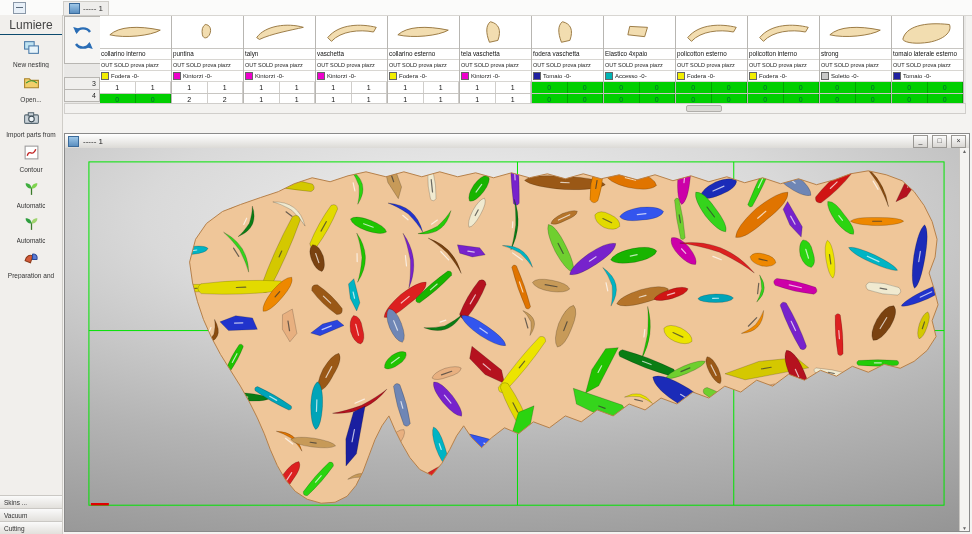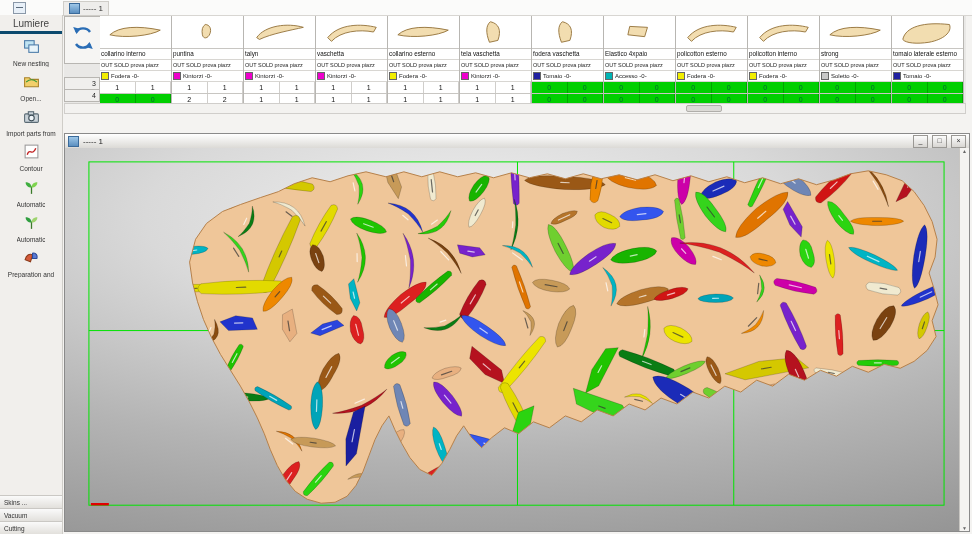--- a/index.html
+++ b/index.html
@@ -6,21 +6,21 @@
   body{width:972px;height:534px;overflow:hidden;font-family:"Liberation Sans",sans-serif;background:#fff;position:relative;}
   .app{position:absolute;inset:0;background:#f4f3f1;}
   
   .topbar{position:absolute;left:0;top:0;right:0;height:15px;background:#fbfbfa;border-bottom:1px solid #d8d6d2;}
   .win-menu-icon{position:absolute;left:13px;top:2px;width:11px;height:10px;border:1px solid #8a98a8;background:#e8f0f8;}
   .win-menu-icon::after{content:"";position:absolute;left:2px;top:4px;right:2px;height:1px;background:#5a6a7a;}
   .doc-tab{position:absolute;left:63px;top:1px;height:13px;display:flex;align-items:center;gap:3px;font-size:8px;color:#333;padding:0 5px;background:#eeedeb;border:1px solid #cfcdc8;}
   .doc-tab-icon{width:9px;height:9px;background:linear-gradient(#9ec7e8,#5b8fc0);border:1px solid #3a6a9a;}
   
   .sidebar{position:absolute;left:0;top:15px;width:62px;bottom:0;background:#f1efec;border-right:1px solid #cfcdc8;}
-  .sidebar-title{font-size:10px;text-align:center;padding:3px 0 2px;border-bottom:3px solid #0c4a6e;color:#444;}
+  .sidebar-title{font-size:12px;text-align:center;padding:3px 0 2px;border-bottom:1px solid #0c4a6e;color:#444;}
   .side-item{display:flex;flex-direction:column;align-items:center;padding:4px 1px 2px;cursor:pointer;}
   .side-item svg{width:17px;height:17px;}
   .silbl{font-size:6.5px;color:#333;margin-top:1px;text-align:center;line-height:1.1;white-space:nowrap;overflow:hidden;max-width:60px;}
   .sidebar-bottom{position:absolute;left:0;right:0;bottom:0;}
   .sb-btn{height:12px;border-top:1px solid #cac8c4;background:linear-gradient(#fafafa,#e2e0dc);font-size:6.5px;display:flex;align-items:center;padding-left:4px;color:#333;cursor:pointer;}
   
   .parts-panel{position:absolute;left:64px;top:16px;right:6px;height:96px;background:#e9e8e6;}
   .refresh-cell{position:absolute;left:0;top:0;width:36px;height:46px;border:1px solid #b8b6b2;background:#f6f5f3;display:flex;align-items:center;justify-content:center;cursor:pointer;}
   .rowheads{position:absolute;left:0;top:62px;width:36px;}
   .rh{height:11px;border:1px solid #b8b6b2;margin-top:-1px;background:#f0efed;font-size:7px;display:flex;align-items:center;justify-content:flex-end;padding-right:3px;color:#222;}

